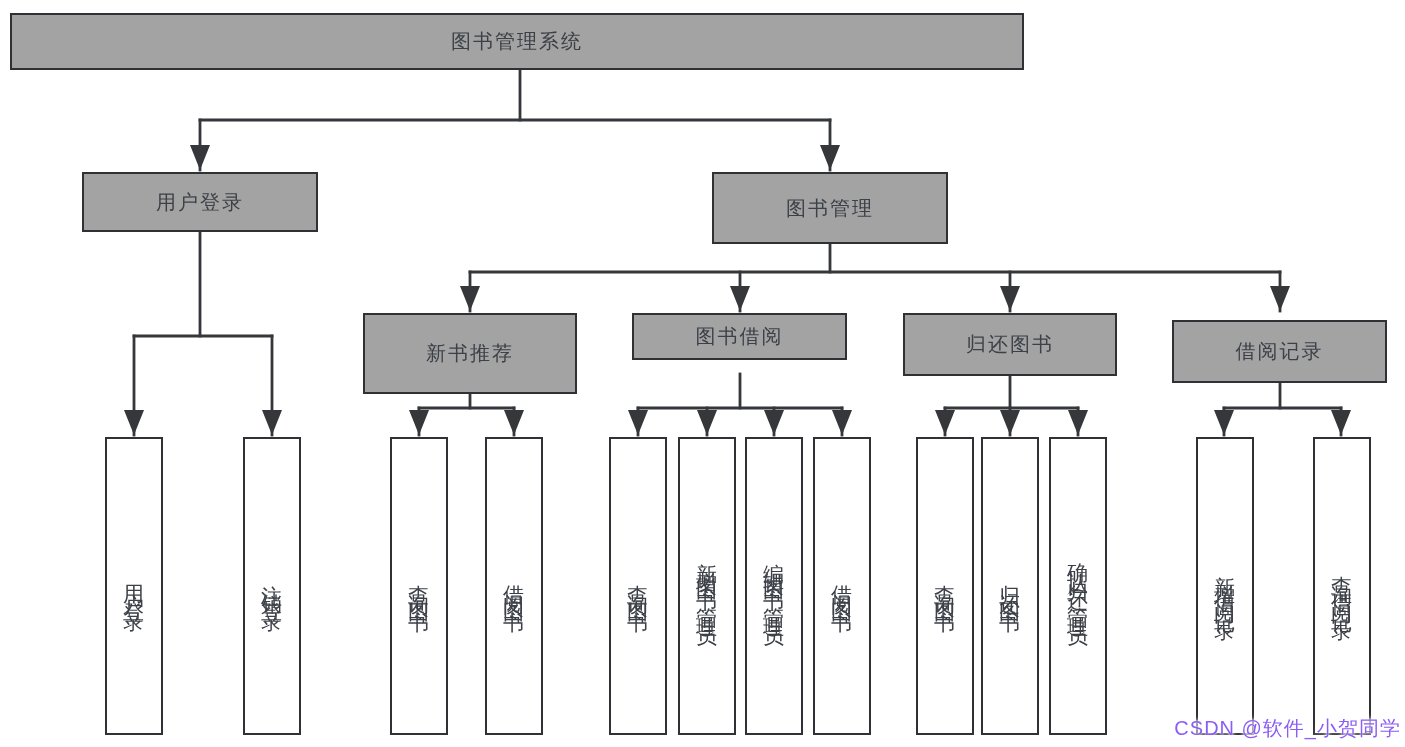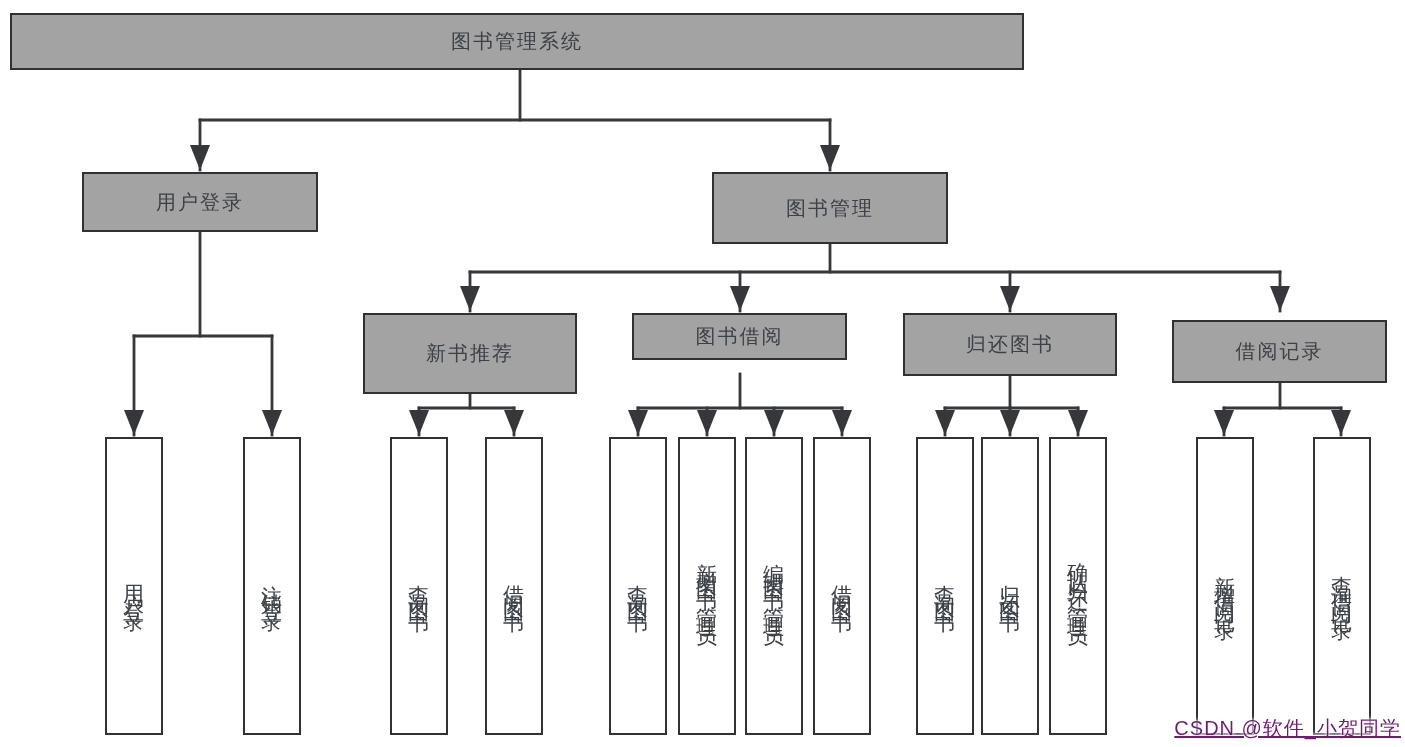--- a/index.html
+++ b/index.html
@@ -19,23 +19,22 @@
     position:absolute;width:58px;height:298px;background:#fff;
     border:2.5px solid #2f3134;box-sizing:border-box;
     display:flex;align-items:center;justify-content:center;
   }
   .leaf span{
     writing-mode:vertical-rl;text-orientation:mixed;
     color:#3c4047;font-size:21px;letter-spacing:9px;line-height:1;
   }
   .watermark{
     position:absolute;right:4px;bottom:5px;z-index:5;
-    font-size:20px;letter-spacing:1px;color:#701a75;
+    font-size:20px;letter-spacing:1px;color:#8b5cf6;
     text-shadow:0 0 2px #ffffff,0 0 4px #ffffff,0 0 6px #ffffff;
-    text-decoration:underline;
   }
 </style>
 </head>
 <body>
 
 <div id="stage">
 
   <svg class="connectors" viewBox="0 0 1405 747" xmlns="http://www.w3.org/2000/svg">
     <defs>
       <marker id="arw" markerUnits="userSpaceOnUse" markerWidth="26" markerHeight="20" refX="25" refY="10" orient="auto">

